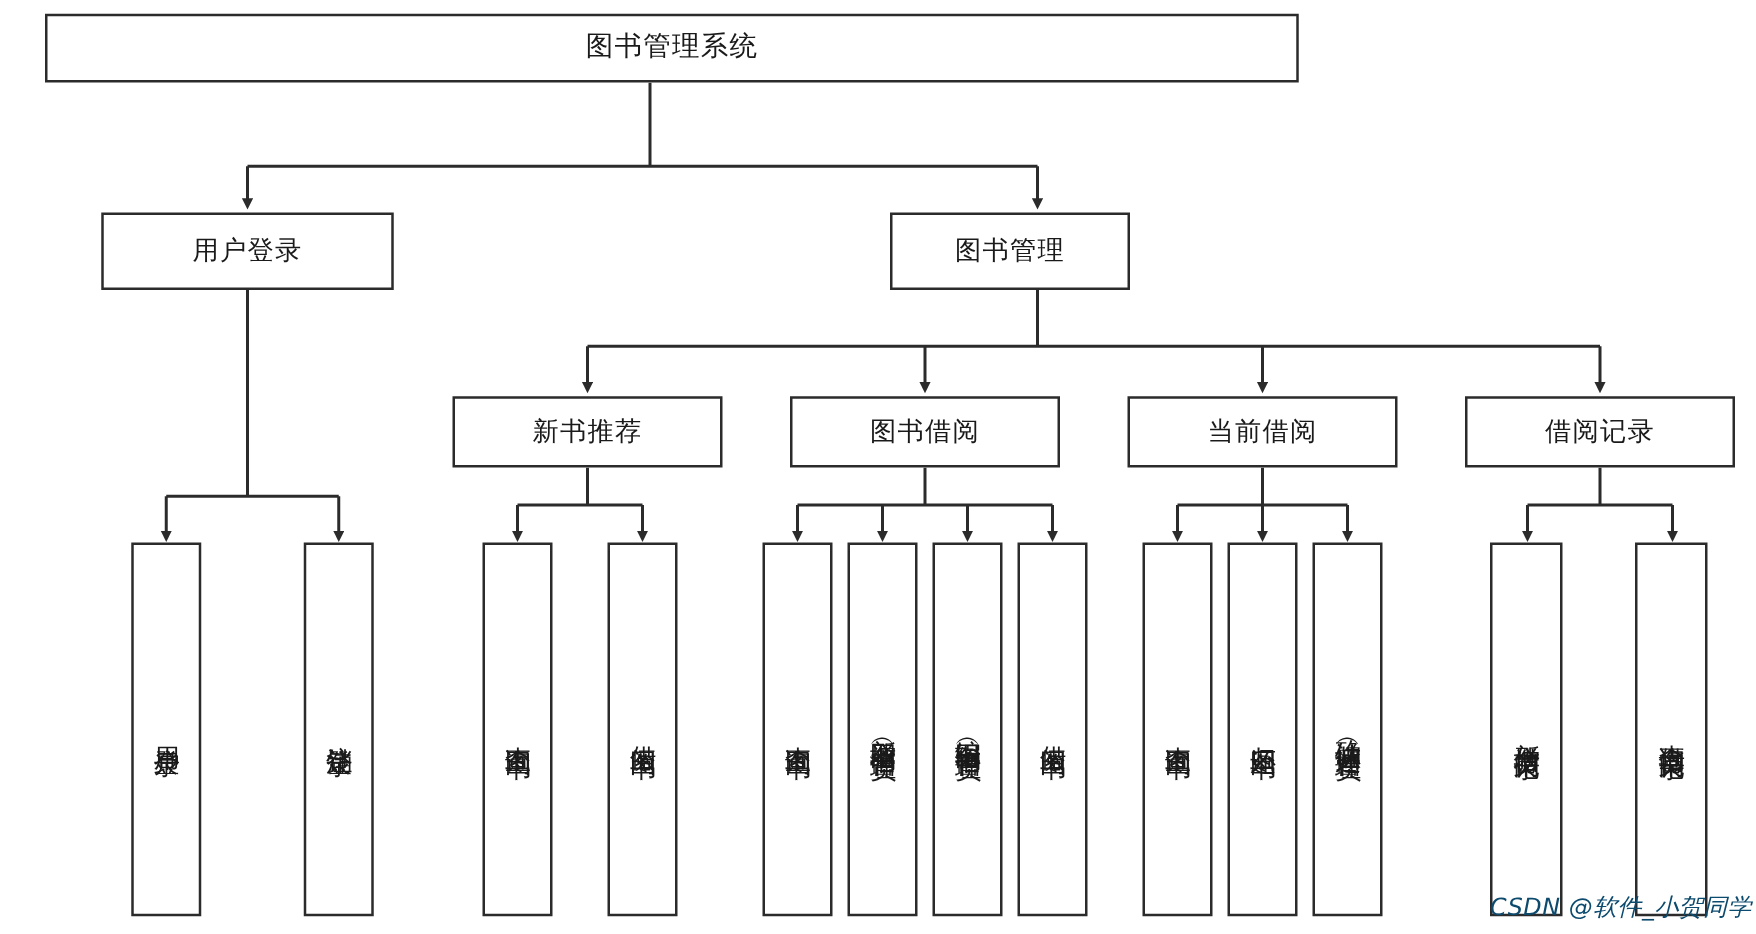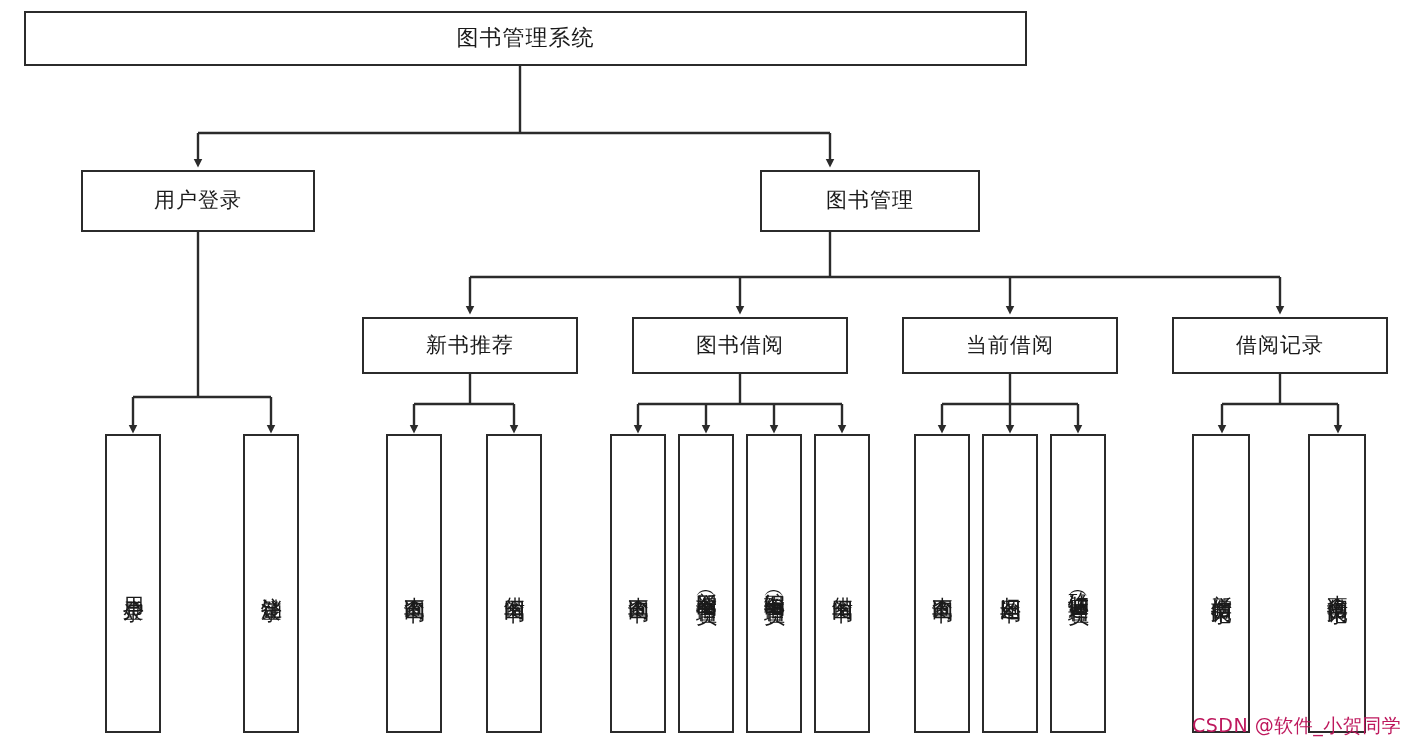--- a/index.html
+++ b/index.html
@@ -50,23 +50,24 @@
     text-orientation: upright;
     font-size: 21px;
     line-height: 1.28;
     letter-spacing: 2px;
     white-space: nowrap;
     text-align: center;
   }
   .watermark {
     position: absolute;
     font-size: 19px;
-    color: #be185d;
+    color: #0c4a6e;
     white-space: nowrap;
     letter-spacing: 0.5px;
+    font-style: italic;
   }
 </style>
 </head>
 <body>
 
 <div id="canvas">
 
   <svg id="wires" viewBox="0 0 1405 747" xmlns="http://www.w3.org/2000/svg">
     <defs>
       <marker id="arrow" markerWidth="11" markerHeight="11" refX="1.5" refY="4.5" orient="auto" markerUnits="userSpaceOnUse">
@@ -112,28 +113,28 @@
       <path d="M1010,404 L1010,426" marker-end="url(#arrow)"></path>
       <path d="M1078,404 L1078,426" marker-end="url(#arrow)"></path>
 
       <path d="M1280,374 L1280,404"></path>
       <path d="M1222,404 L1338,404"></path>
       <path d="M1222,404 L1222,426" marker-end="url(#arrow)"></path>
       <path d="M1338,404 L1338,426" marker-end="url(#arrow)"></path>
     </g>
   </svg>
 
-  <div class="node root horiz" style="left:24px; top:11px; width:1003px; height:55px;">
+  <div class="node root horiz" style="left:36px; top:11px; width:1003px; height:55px;">
     <span>图书管理系统</span>
   </div>
 
   <div class="node horiz" style="left:81px; top:170px; width:234px; height:62px;">
     <span>用户登录</span>
   </div>
-  <div class="node horiz" style="left:712px; top:170px; width:220px; height:62px;margin-left:48px;">
+  <div class="node horiz" style="left:712px; top:170px; width:192px; height:62px;">
     <span>图书管理</span>
   </div>
 
   <div class="node horiz" style="left:362px; top:317px; width:216px; height:57px;">
     <span>新书推荐</span>
   </div>
   <div class="node horiz" style="left:632px; top:317px; width:216px; height:57px;">
     <span>图书借阅</span>
   </div>
   <div class="node horiz" style="left:1172px; top:317px; width:216px; height:57px;">

